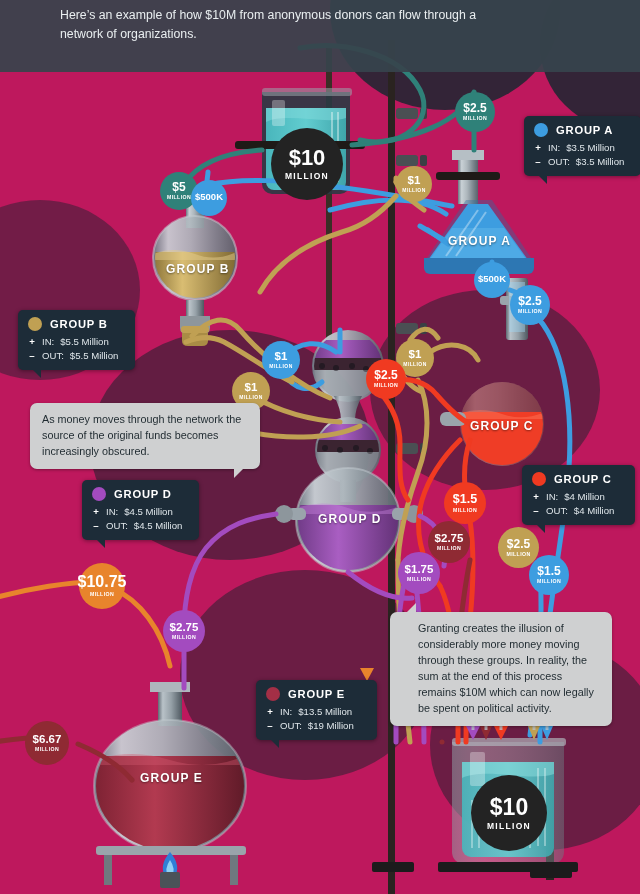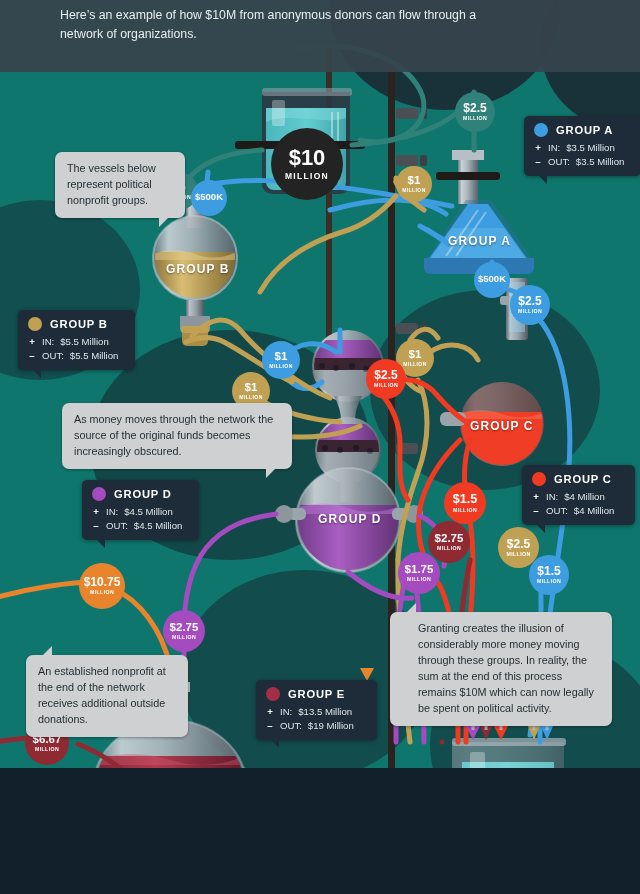--- a/index.html
+++ b/index.html
@@ -2,23 +2,23 @@
 <html><head>
 <meta charset="utf-8">
 <style>
   html,body{margin:0;padding:0;background:#12202b;}
   body{
     font-family:"Liberation Sans", sans-serif;
     -webkit-font-smoothing:antialiased;
   }
   #stage{
     position:relative;
-    width:640px;height:768px;
+    width:640px;height:894px;
     overflow:hidden;
-    background:#0f766e;
+    background:#be185d;
   }
   
   .smoke{position:absolute;border-radius:50%;background:#1b2730;opacity:.85;}
   .smoke2{position:absolute;border-radius:50%;background:#17222c;}
   
   #header{
     position:absolute;left:0;top:0;width:640px;height:72px;
     background:rgba(55,68,76,.93);
   }
   #header .intro{
@@ -386,32 +386,26 @@
 
       <path d="M360 668 l7 13 l7 -13 z" fill="#e8842c"></path>
       <path d="M424 668 l7 13 l7 -13 z" fill="#a34bbf"></path>
     </g>
   </svg>
 
   <div id="header">
     <div class="intro">Here’s an example of how $10M from anonymous donors can flow through a network of organizations.</div>
   </div>
 
-  <div class="callout tail-br" style="left:55px;top:152px;width:106px;">
-    <span>The vessels below represent political nonprofit groups.</span>
-  </div>
-
-
-  <div class="callout tail-br" style="left:30px;top:403px;width:206px;margin-left:32px;">
+
+
+  <div class="callout tail-br" style="left:30px;top:403px;width:206px;">
     <span>As money moves through the network the source of the original funds becomes increasingly obscured.</span>
   </div>
 
-  <div class="callout tail-tl" style="left:26px;top:655px;width:138px;">
-    <span>An established nonprofit at the end of the network receives additional outside donations.</span>
-  </div>
 
   <div class="callout tail-tl" style="left:390px;top:612px;width:182px;padding-left:28px;">
     <span>Granting creates the illusion of considerably more money moving through these groups. In reality, the sum at the end of this process remains $10M which can now legally be spent on political activity.</span>
   </div>
 
   <div class="legend lg-tail-bl" style="left:524px;top:116px;width:96px;">
     <div class="lg-head">
       <span class="dot" style="background:#3d9de0"></span>
       <span class="lg-name">GROUP A</span>
     </div>
@@ -580,21 +574,21 @@
     <span class="amt" style="font-size:12px;">$1.5</span>
     <span class="unit" style="font-size:5.2px;">MILLION</span>
   </div>
 
   <div class="badge" style="left:398px;top:552px;width:42px;height:42px;background:#a34bbf;">
     <span class="amt" style="font-size:11.5px;">$1.75</span>
     <span class="unit" style="font-size:5.2px;">MILLION</span>
   </div>
 
   <div class="badge" style="left:79px;top:563px;width:46px;height:46px;background:#e8842c;">
-    <span class="amt" style="font-size:12px;">$10.75</span>
+    <span class="amt" style="font-size:16px;">$10.75</span>
     <span class="unit" style="font-size:5.2px;">MILLION</span>
   </div>
 
   <div class="badge" style="left:163px;top:610px;width:42px;height:42px;background:#a34bbf;">
     <span class="amt" style="font-size:11.5px;">$2.75</span>
     <span class="unit" style="font-size:5.2px;">MILLION</span>
   </div>
 
   <div class="badge" style="left:25px;top:721px;width:44px;height:44px;background:#8f2a33;">
     <span class="amt" style="font-size:11.5px;">$6.67</span>

